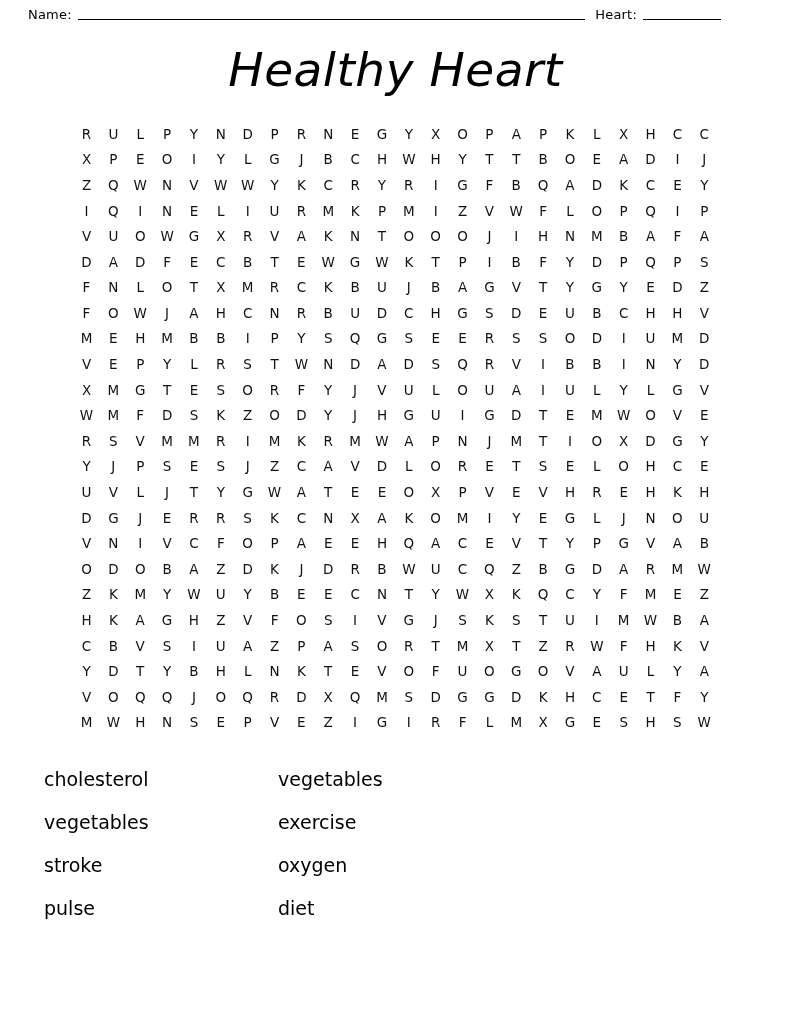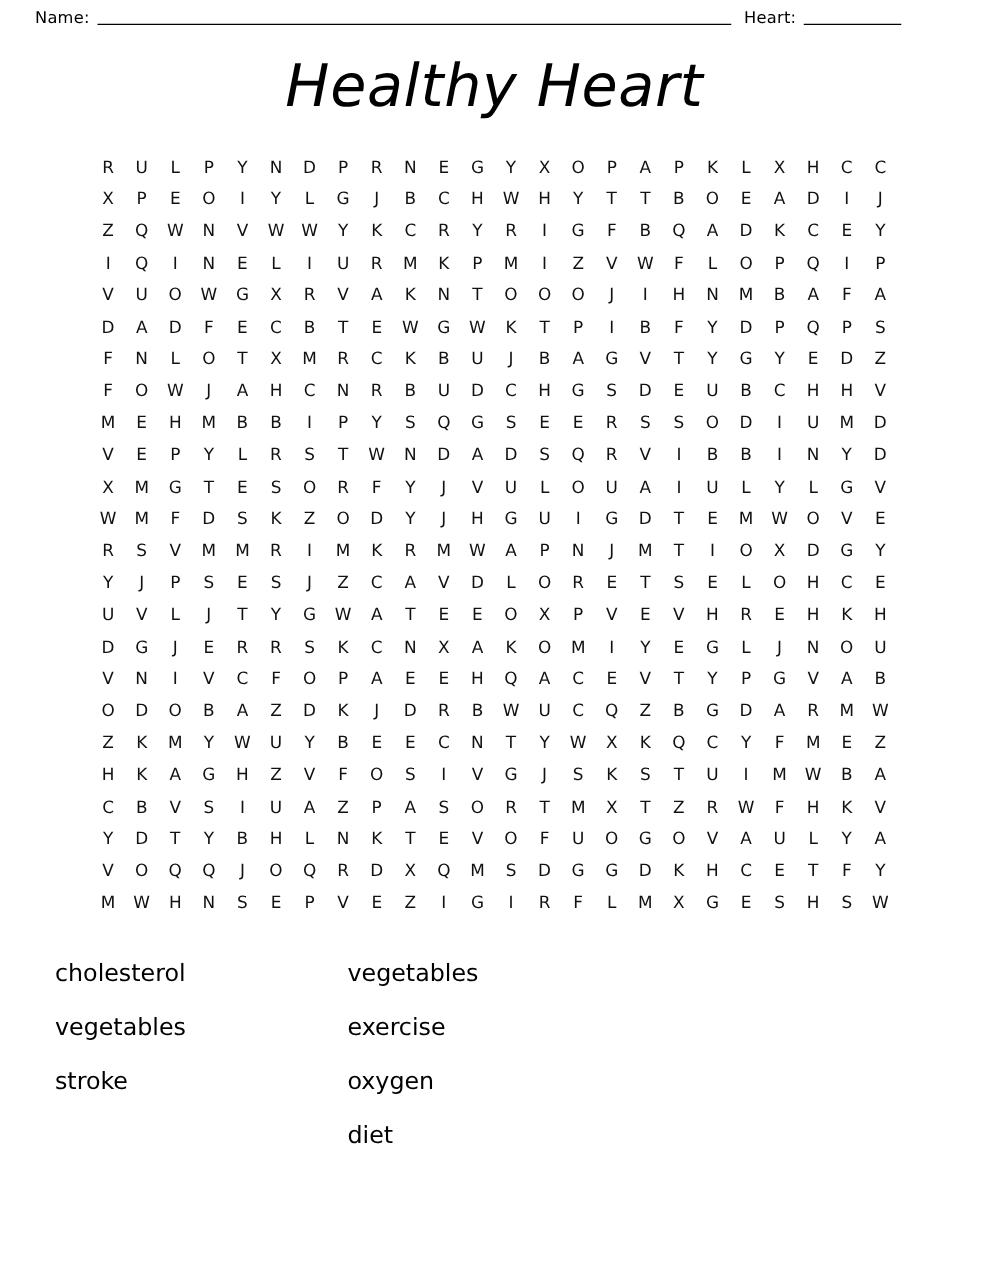--- a/index.html
+++ b/index.html
@@ -743,20 +743,21 @@
         <span class="grid-cell">S</span>
         <span class="grid-cell">W</span>
       </div>
     </div>
 
   <div class="wordlist">
       <div class="word-col c1">
         <span class="word">cholesterol</span>
         <span class="word">vegetables</span>
         <span class="word">stroke</span>
+        <span class="word">pulse</span>
       </div>
       <div class="word-col c2">
         <span class="word">vegetables</span>
         <span class="word">exercise</span>
         <span class="word">oxygen</span>
         <span class="word">diet</span>
       </div>
     </div>
 
 </div>

